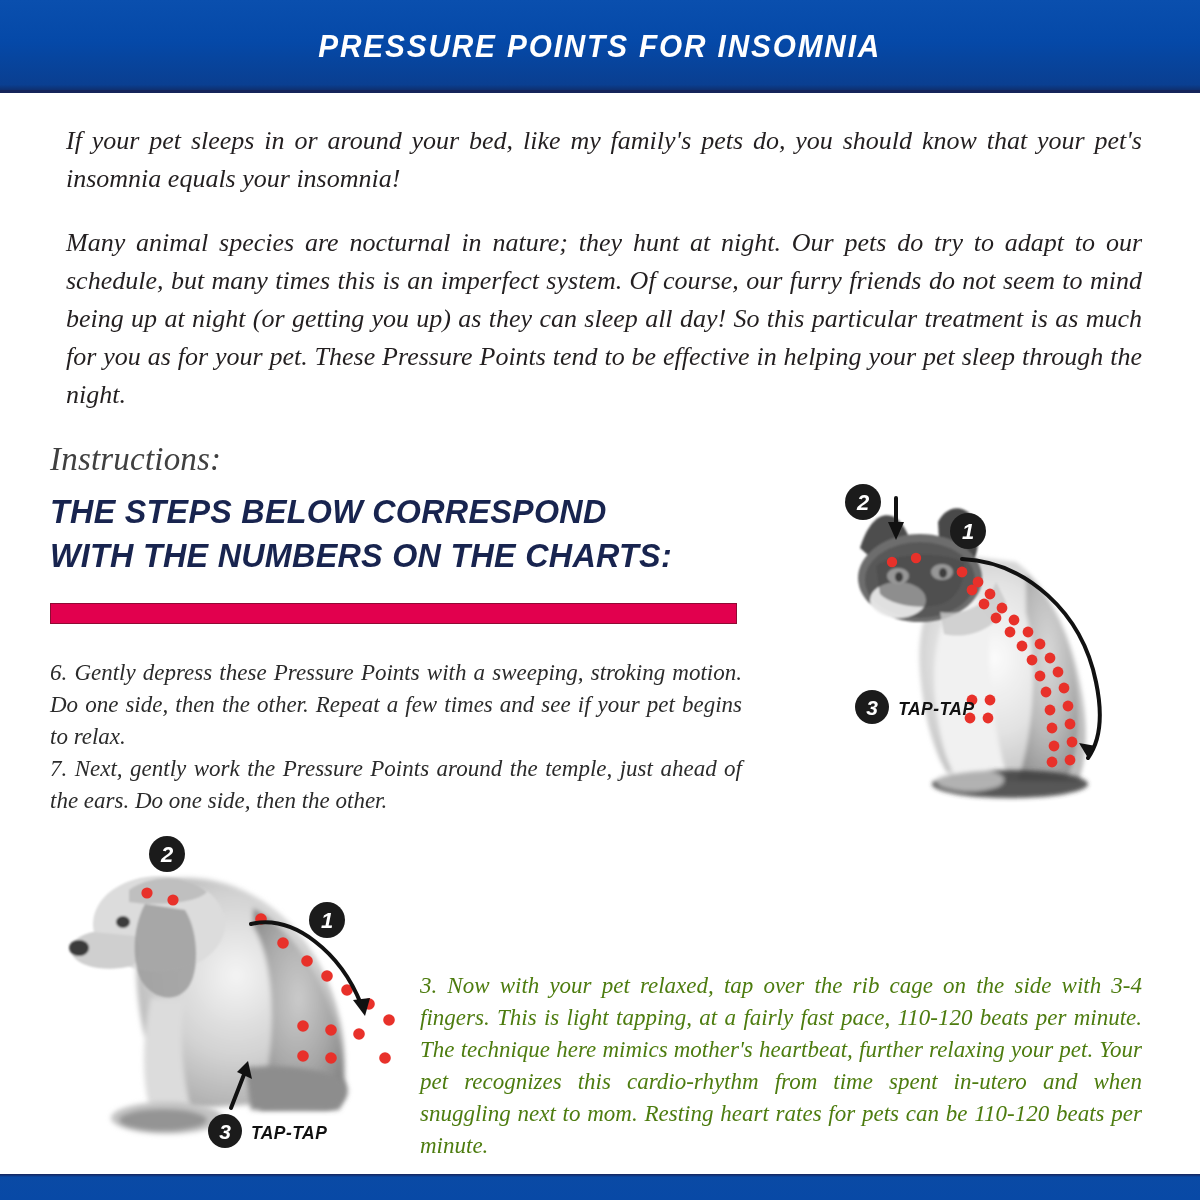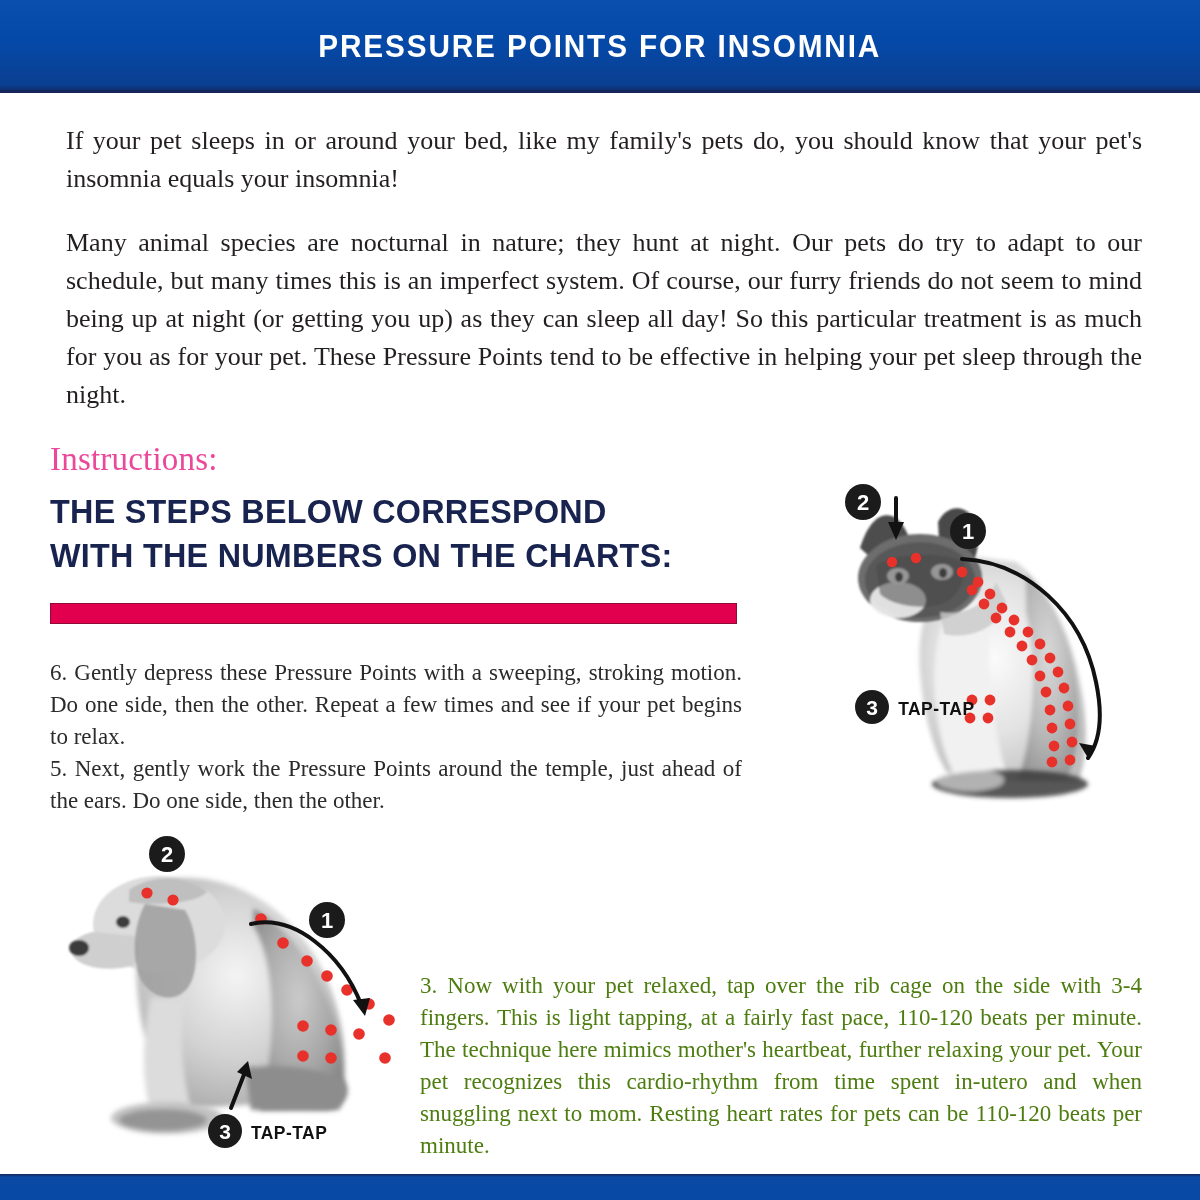--- a/index.html
+++ b/index.html
@@ -7,20 +7,21 @@
     padding: 0;
     background: #ffffff;
   }
   .page {
     position: relative;
     width: 1200px;
     height: 1200px;
     background: #ffffff;
     overflow: hidden;
     font-family: "Liberation Serif", serif;
+    font-style: italic;
   }
 
   
   .header-band {
     position: absolute;
     left: 0; top: 0;
     width: 1200px;
     height: 92px;
     background: linear-gradient(180deg, #0a4fae 0%, #0549a8 45%, #0a3f91 92%, #102a63 100%);
     display: flex;
@@ -68,21 +69,21 @@
   .para:last-child { margin-bottom: 0; }
 
   
   .instructions-label {
     position: absolute;
     left: 50px;
     top: 441px;
     font-family: "Liberation Serif", serif;
     font-size: 33px;
     line-height: 36px;
-    color: #ec4899;
+    color: #404040;
     letter-spacing: 0.2px;
   }
   .steps-heading {
     position: absolute;
     left: 50px;
     top: 489px;
     width: 700px;
     font-family: "Liberation Sans", sans-serif;
     font-weight: bold;
     font-size: 34px;
@@ -158,21 +159,21 @@
 
   <div class="steps-heading">
     <div>THE STEPS BELOW CORRESPOND</div>
     <div>WITH THE NUMBERS ON THE CHARTS:</div>
   </div>
 
   <div class="accent-bar"></div>
 
   <div class="steps-left">
     <p>6. Gently depress these Pressure Points with a sweeping, stroking motion. Do one side, then the other. Repeat a few times and see if your pet begins to relax.</p>
-    <p>5. Next, gently work the Pressure Points around the temple, just ahead of the ears. Do one side, then the other.</p>
+    <p>7. Next, gently work the Pressure Points around the temple, just ahead of the ears. Do one side, then the other.</p>
   </div>
 
   <div class="steps-right">
     <p>3. Now with your pet relaxed, tap over the rib cage on the side with 3-4 fingers. This is light tapping, at a fairly fast pace, 110-120 beats per minute. The technique here mimics mother's heartbeat, further relaxing your pet. Your pet recognizes this cardio-rhythm from time spent in-utero and when snuggling next to mom. Resting heart rates for pets can be 110-120 beats per minute.</p>
   </div>
 
   <div class="illus cat-illus">
     <svg viewBox="0 0 360 350" width="360" height="350" xmlns="http://www.w3.org/2000/svg">
       <defs>
         <radialGradient id="catFurA" cx="45%" cy="45%" r="62%">

